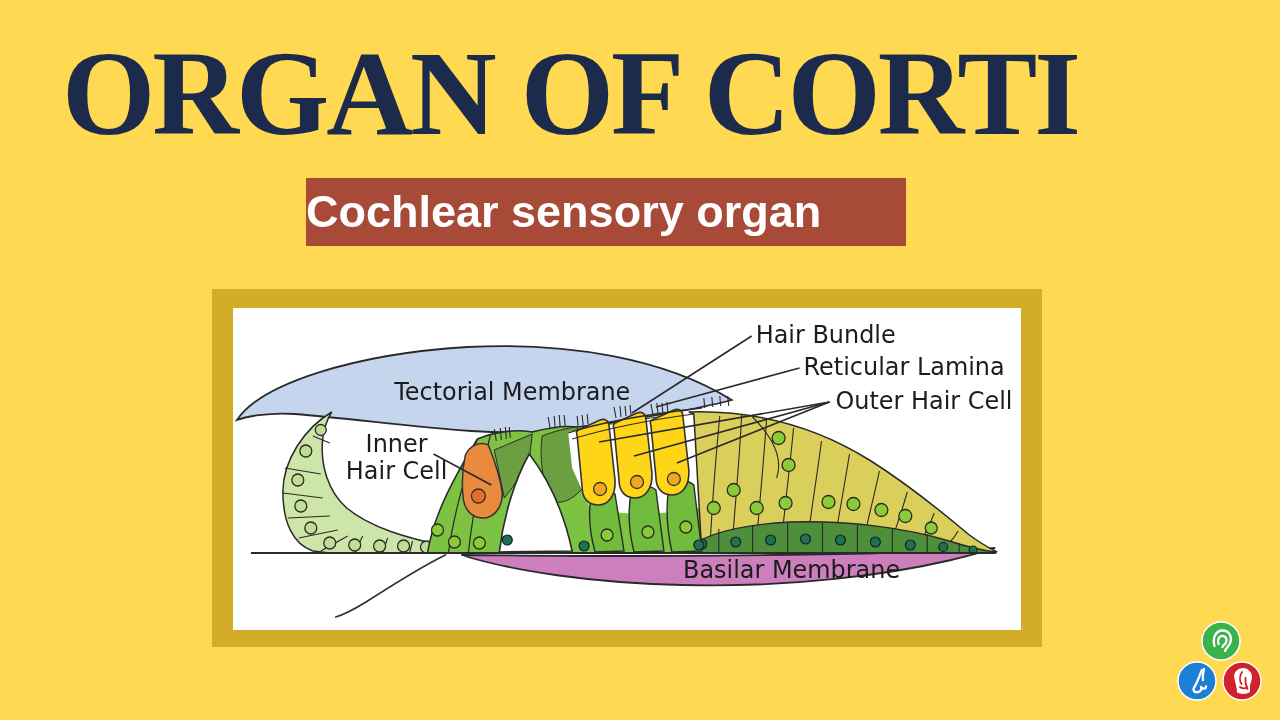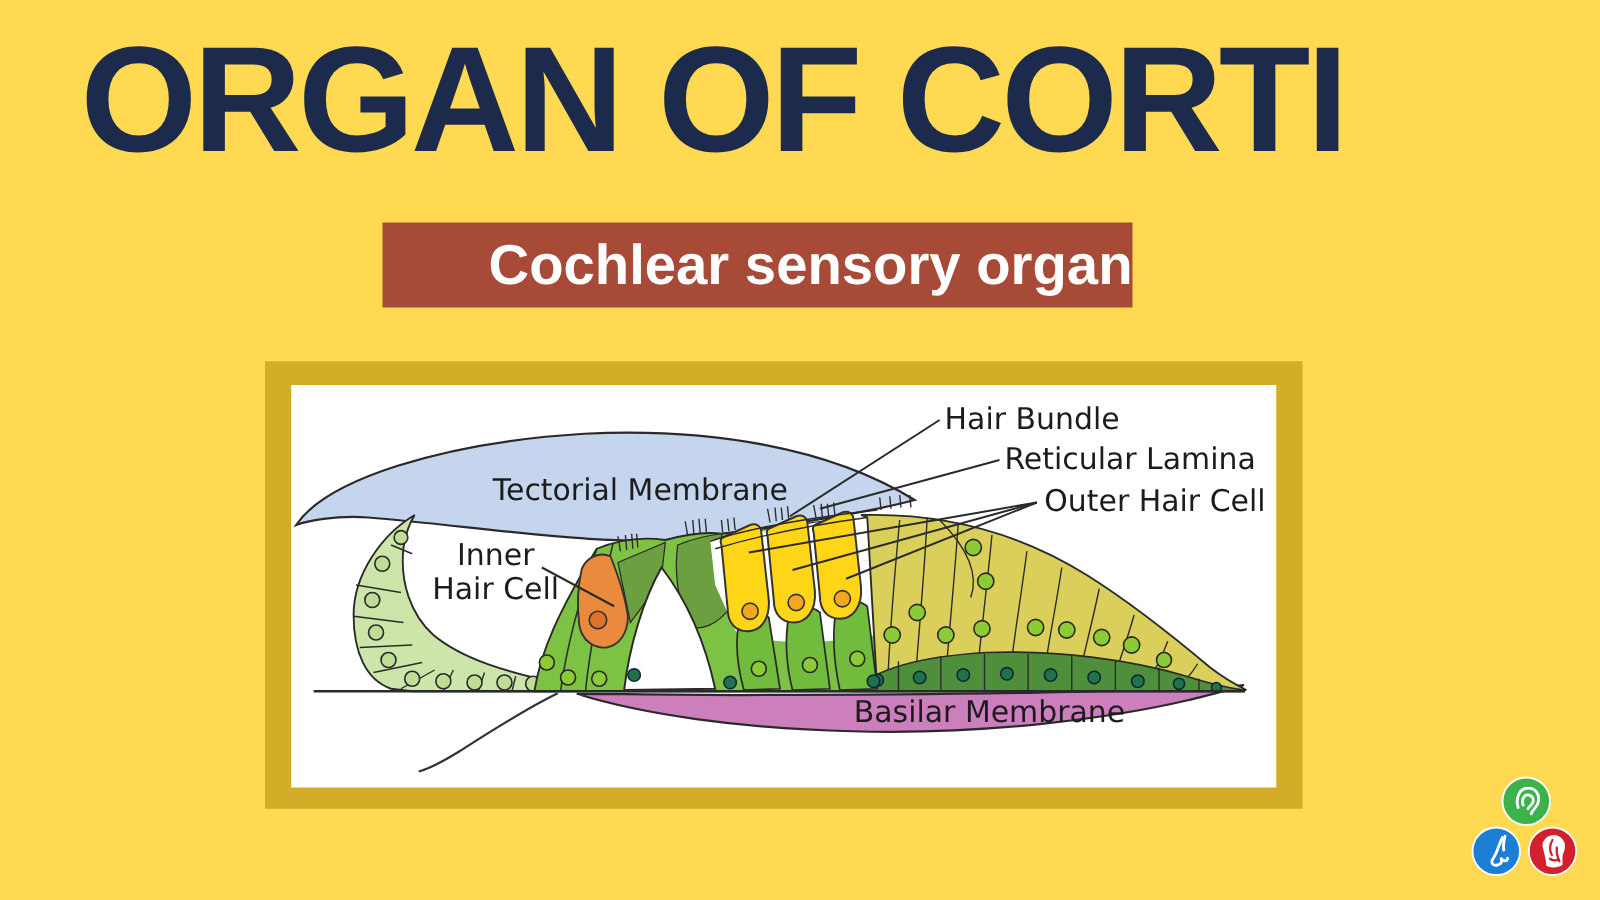--- a/index.html
+++ b/index.html
@@ -2,32 +2,32 @@
 <html style="--bg: #FFD952; --title: #1C2B4B; --subtitle_bg: #A84A38; --subtitle_text: #FFFFFF; --frame: #D3AC28; --outline: #2A2A2A; --label: #1C1C1C; --tm_blue: #C5D5EE; --lt_green: #CDE5A9; --lt_green_nucleus: #C0DD96; --green: #7DC242; --green_dark: #6B9F3F; --deiters: #72BC3D; --hensen: #D9CF5A; --hensen_nucleus: #8CCB35; --dark_green: #4F8F3B; --dark_nucleus: #1F7249; --yellow: #FFD517; --gold_nucleus: #F2A71F; --orange: #E98A3C; --orange_nucleus: #E0702A; --pink: #CC7FBC; --logo_green: #3CB24B; --logo_blue: #1C7FD5; --logo_red: #D2202C;"><head>
 <meta charset="utf-8">
 <style>
   html,body{margin:0;padding:0;}
   body{
     width:1280px;height:720px;position:relative;overflow:hidden;
     background:var(--bg,#FFD952);
     font-family:"DejaVu Sans","Liberation Sans",sans-serif;
   }
   .title{
-    position:absolute;top:20px;left:0;width:1140px;
+    position:absolute;top:34px;left:0;width:1140px;
     text-align:center;
-    font-family:Liberation Sans, sans-serif;
+    font-family:Liberation Serif, serif;
     font-weight:bold;font-size:120px;line-height:1;
     letter-spacing:-3px;
     color:var(--title,#1C2B4B);
     white-space:nowrap;
   }
   .subtitle{
     position:absolute;left:306px;top:178px;width:600px;height:68px;
     background:var(--subtitle_bg,#A84A38);
-    display:flex;align-items:center;justify-content:flex-end;
+    display:flex;align-items:center;justify-content:flex-start;
     font-family:"Liberation Sans",sans-serif;
     font-weight:bold;font-size:45px;
     color:var(--subtitle_text,#fff);
     white-space:nowrap;
   }
   .figure-frame{
     position:absolute;left:212px;top:289px;width:830px;height:358px;
     background:var(--frame,#D3AC28);
   }
   .figure-inner{

